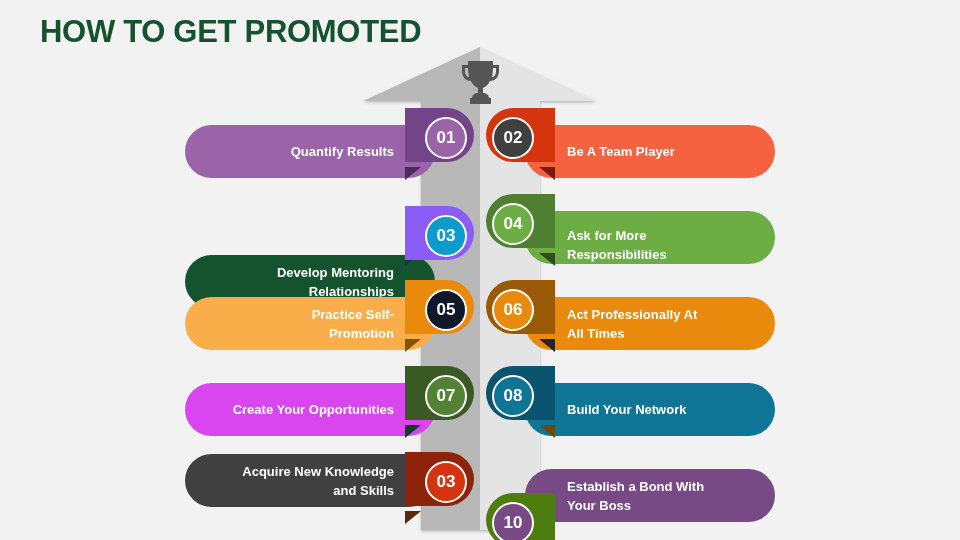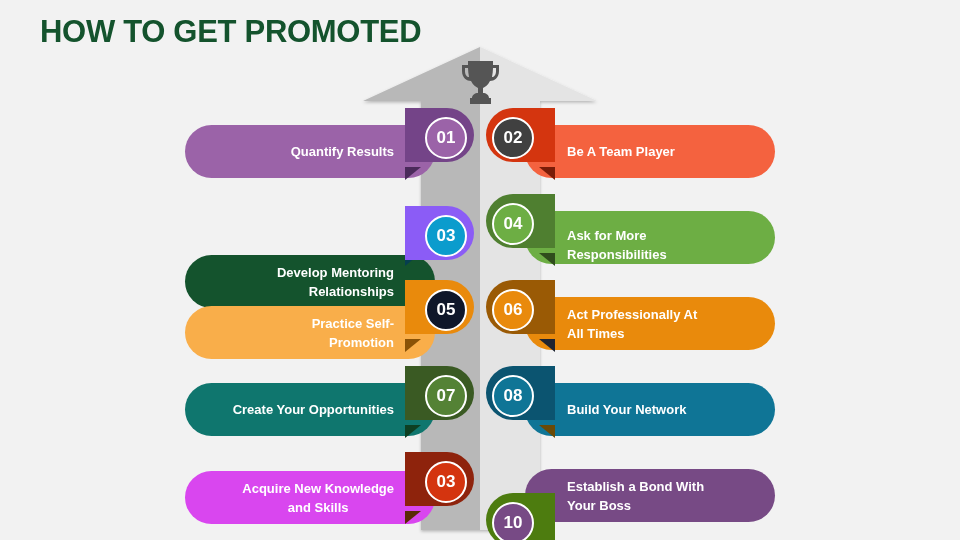--- a/index.html
+++ b/index.html
@@ -94,51 +94,51 @@
       <div class="num" style="background: rgb(11, 156, 205);">03</div>
     </div>
     <div class="pill right" style="top: 211px; background: rgb(109, 174, 68); align-items: flex-end;">
       <span>Ask for More
 Responsibilities</span>
     </div>
     <div class="fold right" style="top: 253px; border-top-color: rgb(47, 77, 28);"></div>
     <div class="tab right" style="top: 194px; background: rgb(79, 127, 48);">
       <div class="num" style="background: rgb(109, 174, 68);">04</div>
     </div>
-    <div class="pill left" style="top: 306px; background: rgb(249, 174, 74);">
+    <div class="pill left" style="top: 297px; background: rgb(249, 174, 74);">
       <span>Practice Self-
 Promotion</span>
     </div>
     <div class="fold left" style="top: 339px; border-top-color: rgb(138, 82, 6);"></div>
     <div class="tab left" style="top: 280px; background: rgb(233, 138, 12);">
       <div class="num" style="background: #0f172a;">05</div>
     </div>
     <div class="pill right" style="top: 297px; background: rgb(233, 138, 12);">
       <span>Act Professionally At
 All Times</span>
     </div>
     <div class="fold right" style="top: 339px; border-top-color: rgb(31, 36, 48);"></div>
     <div class="tab right" style="top: 280px; background: rgb(154, 90, 5);">
       <div class="num" style="background: rgb(233, 138, 12);">06</div>
     </div>
-    <div class="pill left" style="top: 383px; background: #0f766e; text-align: right;">
+    <div class="pill left" style="top: 383px; background: #d946ef; text-align: right;">
       <span>Create Your Opportunities</span>
     </div>
     <div class="fold left" style="top: 425px; border-top-color: rgb(14, 63, 34);"></div>
     <div class="tab left" style="top: 366px; background: rgb(58, 90, 35);">
       <div class="num" style="background: rgb(84, 130, 53);">07</div>
     </div>
     <div class="pill right" style="top: 383px; background: rgb(15, 117, 150);">
       <span>Build Your Network</span>
     </div>
     <div class="fold right" style="top: 425px; border-top-color: rgb(106, 74, 6);"></div>
     <div class="tab right" style="top: 366px; background: rgb(11, 84, 112);">
       <div class="num" style="background: rgb(15, 117, 150);">08</div>
     </div>
-    <div class="pill left" style="top: 471px; background: #d946ef; text-align: center;">
+    <div class="pill left" style="top: 454px; background: #404040;">
       <span>Acquire New Knowledge
 and Skills</span>
     </div>
     <div class="fold left" style="top: 511px; border-top-color: rgb(90, 42, 6);"></div>
     <div class="tab left" style="top: 452px; background: rgb(142, 35, 12);">
       <div class="num" style="background: rgb(212, 52, 15);">03</div>
     </div>
     <div class="pill right" style="top: 469px; background: rgb(119, 74, 133);">
       <span>Establish a Bond With
 Your Boss</span>

